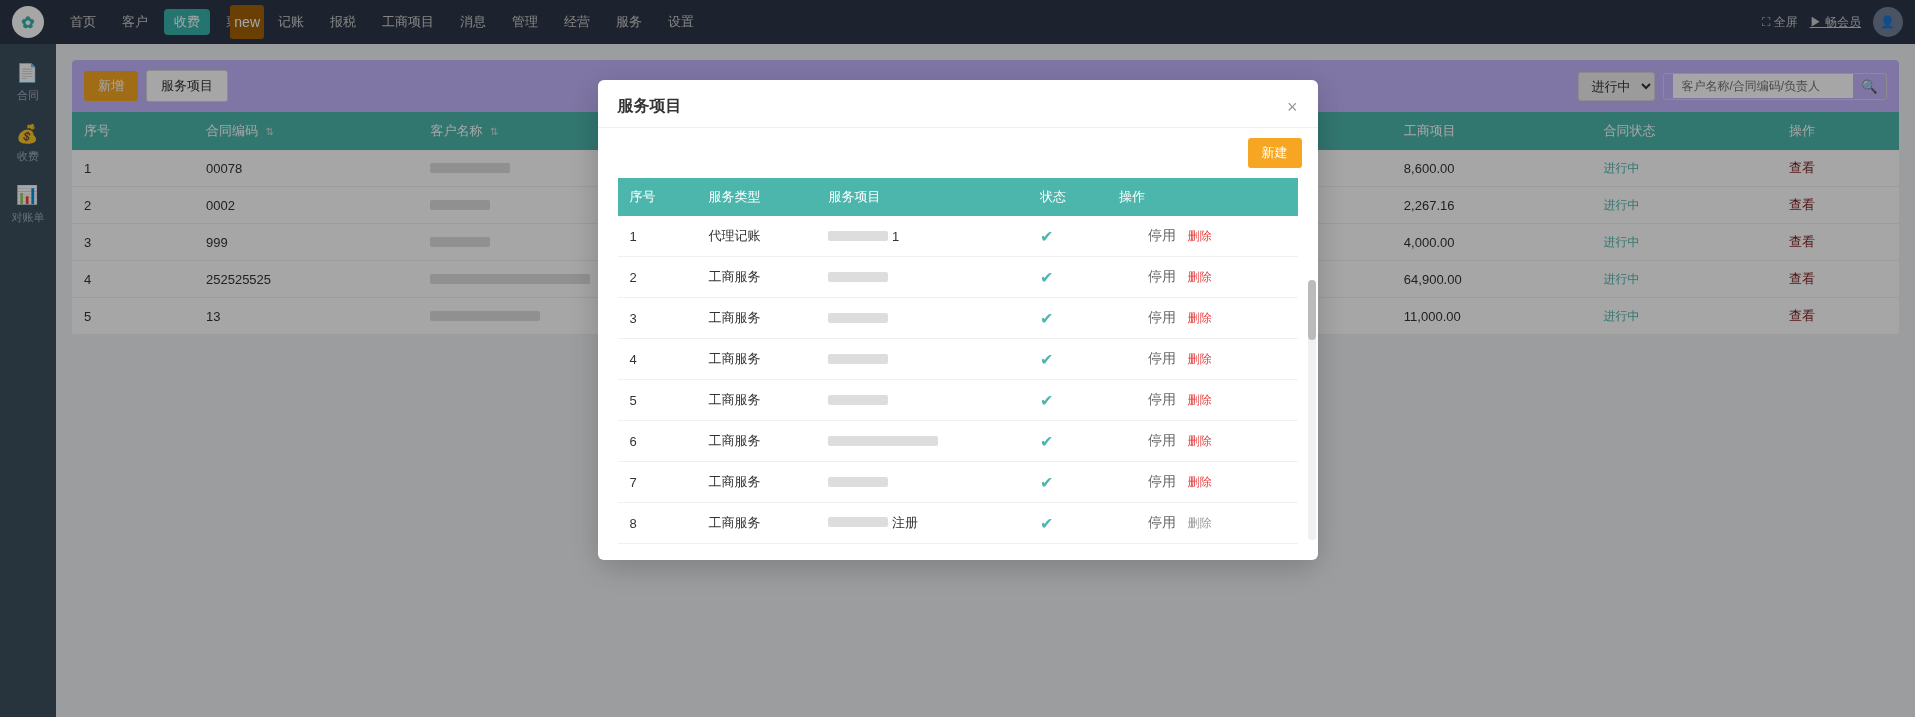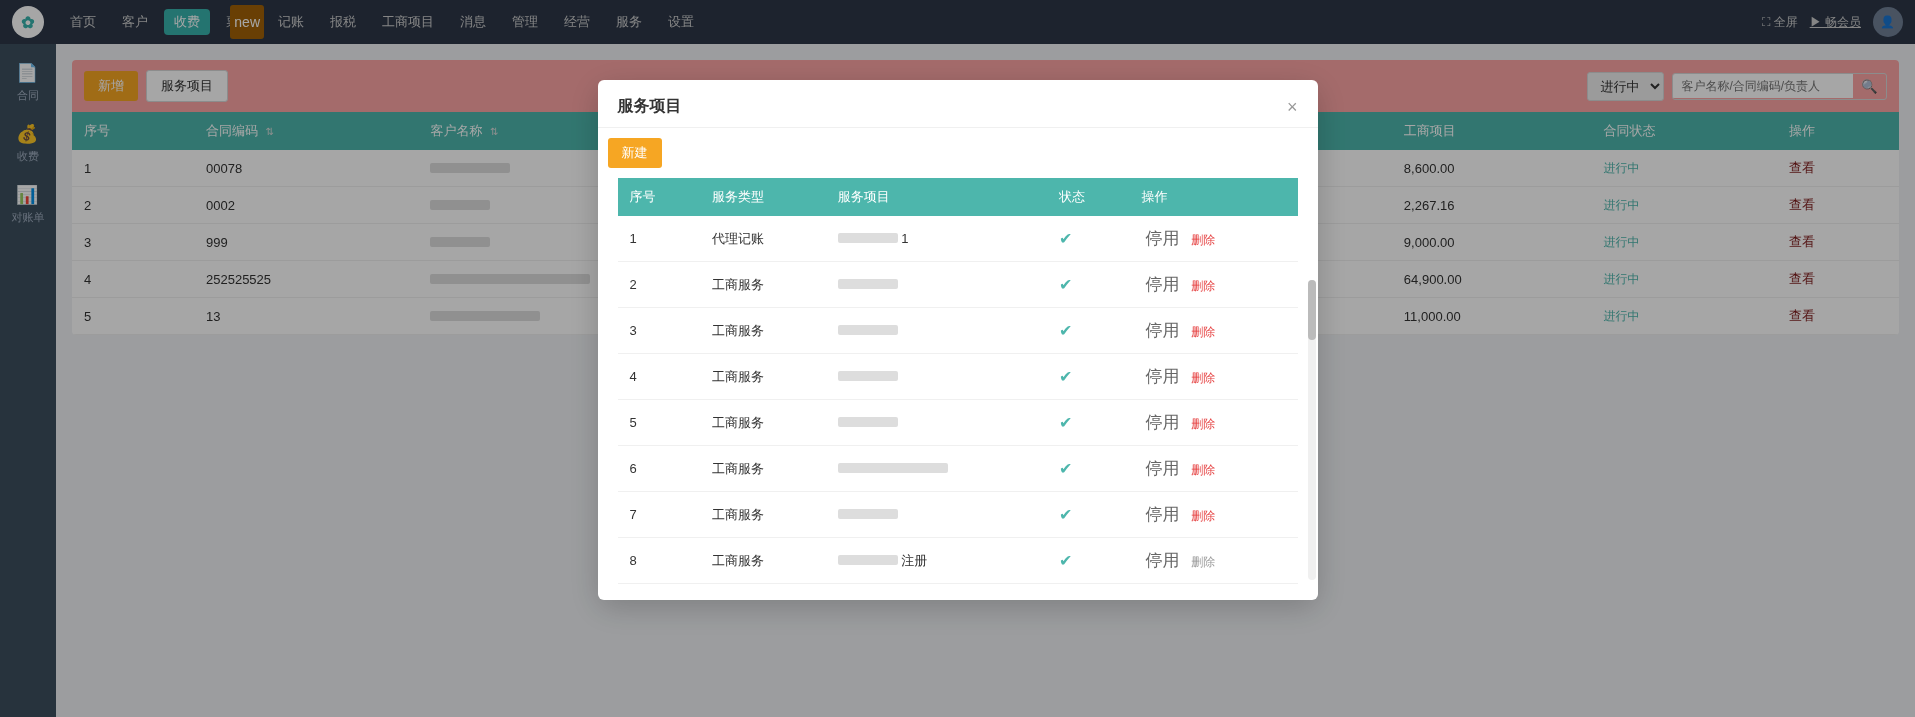--- a/index.html
+++ b/index.html
@@ -97,21 +97,21 @@
     .table-area {
       background: #fff;
       border-radius: 4px;
       overflow: hidden;
     }
     .toolbar {
       display: flex;
       align-items: center;
       padding: 10px 12px;
       gap: 8px;
-      background: #fca5a5;
+      background: #c4b5fd;
     }
     .btn-new {
       background: #f6a623;
       color: #fff;
       border: none;
       padding: 6px 14px;
       border-radius: 3px;
       cursor: pointer;
       font-size: 13px;
     }
@@ -133,20 +133,21 @@
       padding: 5px 8px;
       border-radius: 3px;
       font-size: 13px;
       color: #333;
     }
     .search-box {
       display: flex; align-items: center;
       border: 1px solid #d8d8d8;
       border-radius: 3px;
       overflow: hidden;
+      padding-left: 9px;
     }
     .search-box input {
       border: none; outline: none;
       padding: 5px 8px;
       font-size: 12px;
       width: 180px;
       color: #999;
     }
     .search-box .search-btn {
       background: none; border: none;
@@ -233,23 +234,23 @@
       font-size: 16px;
       font-weight: bold;
       color: #333;
     }
     .modal-close {
       background: none; border: none;
       font-size: 18px; color: #999; cursor: pointer;
       line-height: 1;
     }
     .modal-toolbar {
-      padding: 10px 10px;
-      display: flex;
-      justify-content: flex-start;
+      padding: 10px 16px;
+      display: flex;
+      justify-content: flex-end;
     }
     .modal-body {
       flex: 1;
       overflow: auto;
       padding: 0 20px 16px;
     }
 
     
     .modal-table {
       width: 100%;
@@ -275,22 +276,23 @@
     }
     .status-check {
       color: #4db6ac;
       font-size: 16px;
     }
     .btn-stop {
       background: none;
       border: none;
       color: #666;
       cursor: pointer;
-      font-size: 17px;
+      font-size: 14px;
       padding: 2px 4px;
+      margin-left: 25px;
     }
     .btn-delete {
       background: none;
       border: none;
       color: #e53e3e;
       cursor: pointer;
       font-size: 12px;
       padding: 2px 4px;
     }
     .scrollbar-track {
@@ -404,21 +406,21 @@
           <td>2,267.16</td>
           <td><span class="status-badge">进行中</span></td>
           <td><span class="action-link">查看</span></td>
         </tr>
         <tr class="table-row">
           <td>3</td>
           <td>999</td>
           <td><span class="blurred-bar short"></span></td>
           <td>小规模记账</td>
           <td>202305-202404</td>
-          <td>9,000.00</td>
+          <td>4,000.00</td>
           <td><span class="status-badge">进行中</span></td>
           <td><span class="action-link">查看</span></td>
         </tr>
         <tr class="table-row">
           <td>4</td>
           <td>252525525</td>
           <td><span class="blurred-bar long"></span></td>
           <td>一般纳税人...</td>
           <td>201807-202403</td>
           <td>64,900.00</td>

